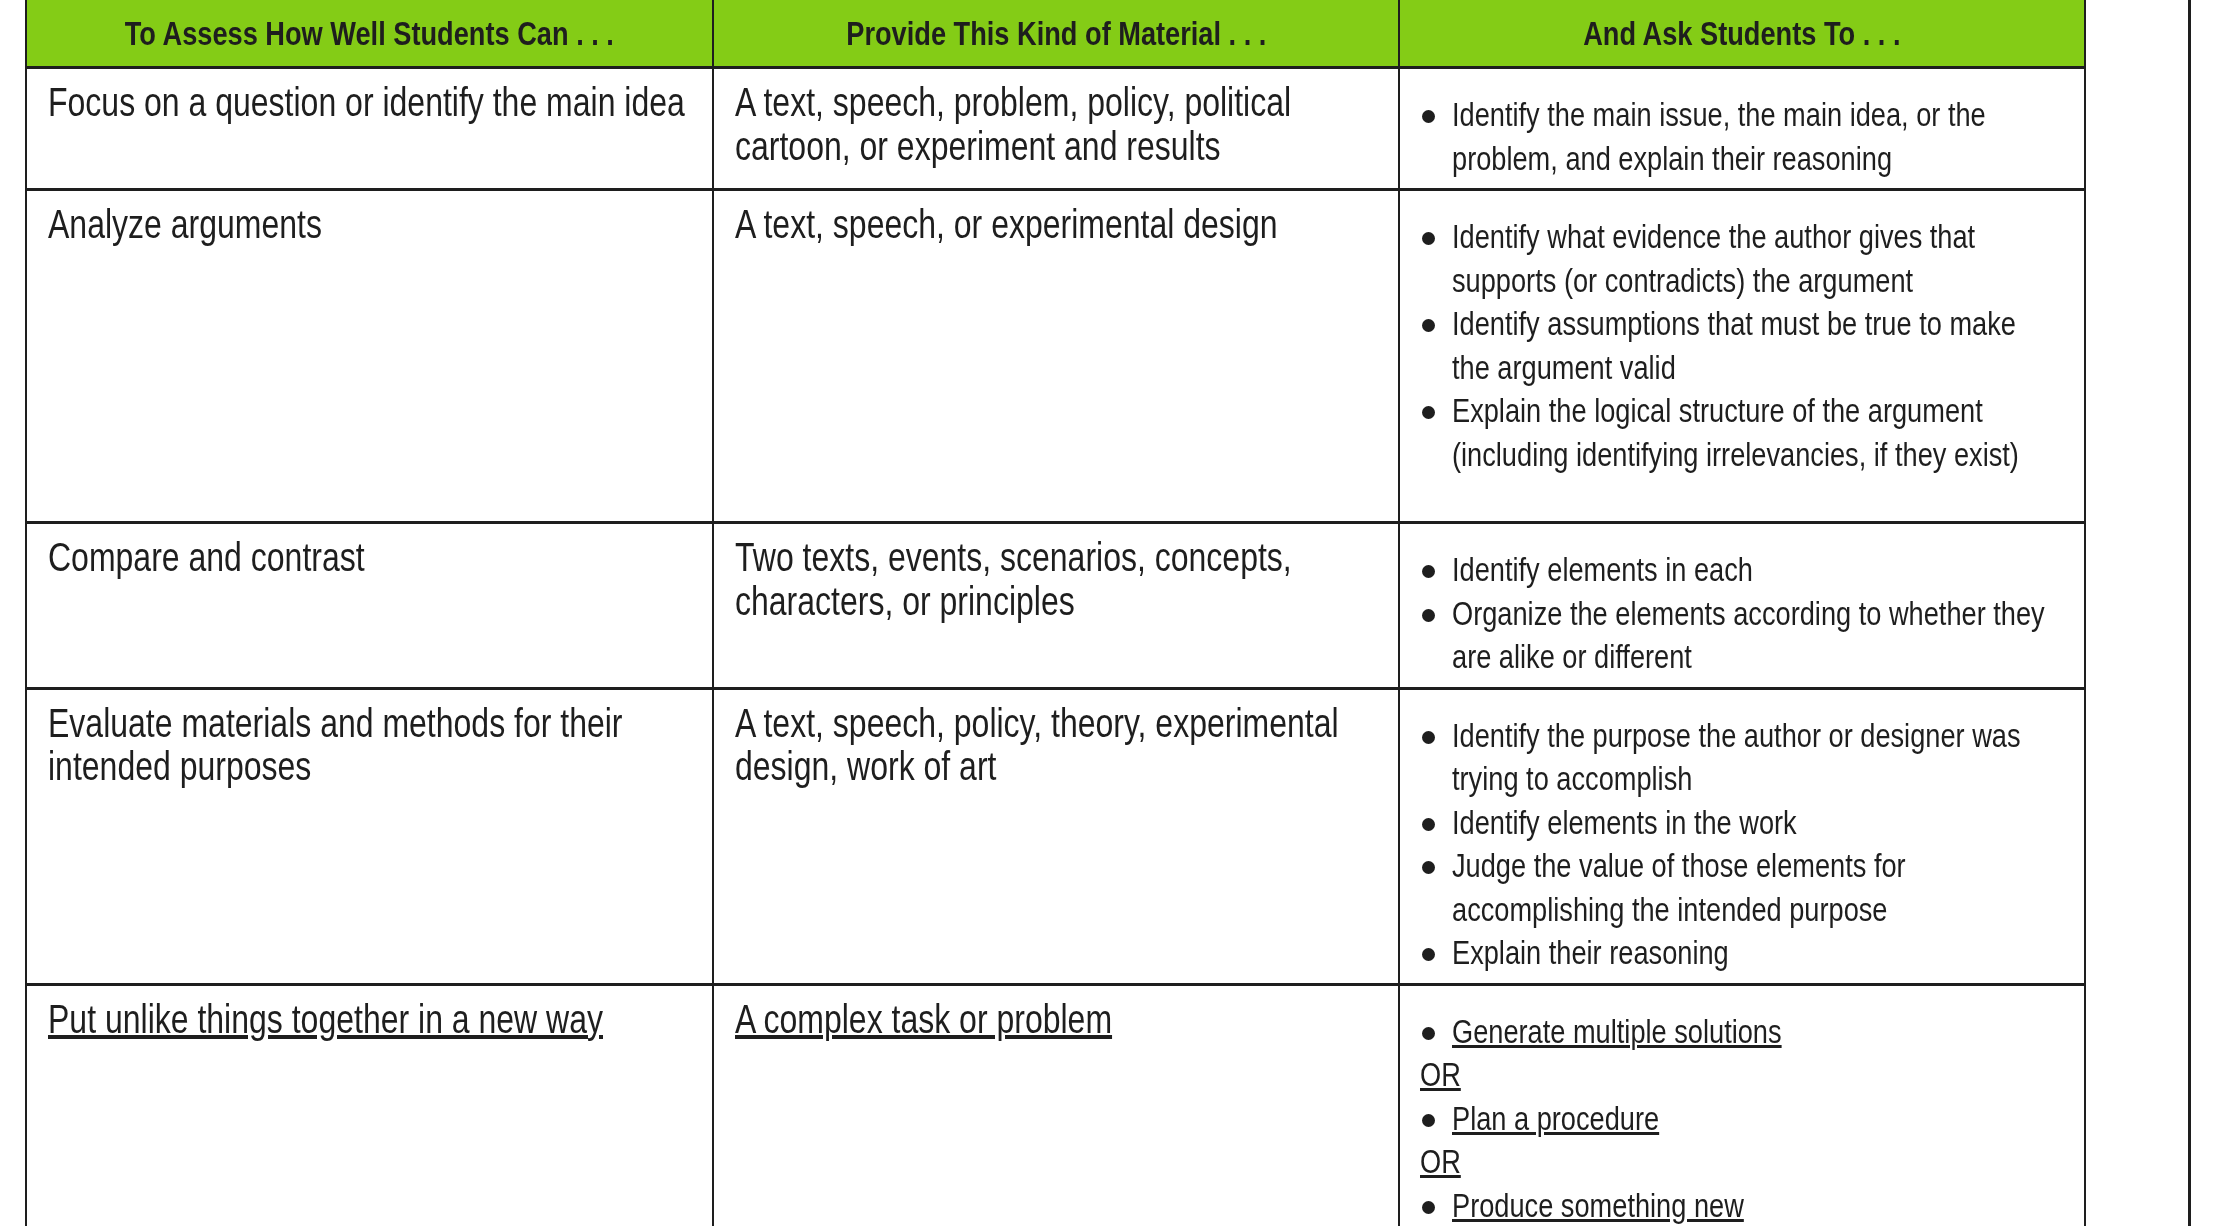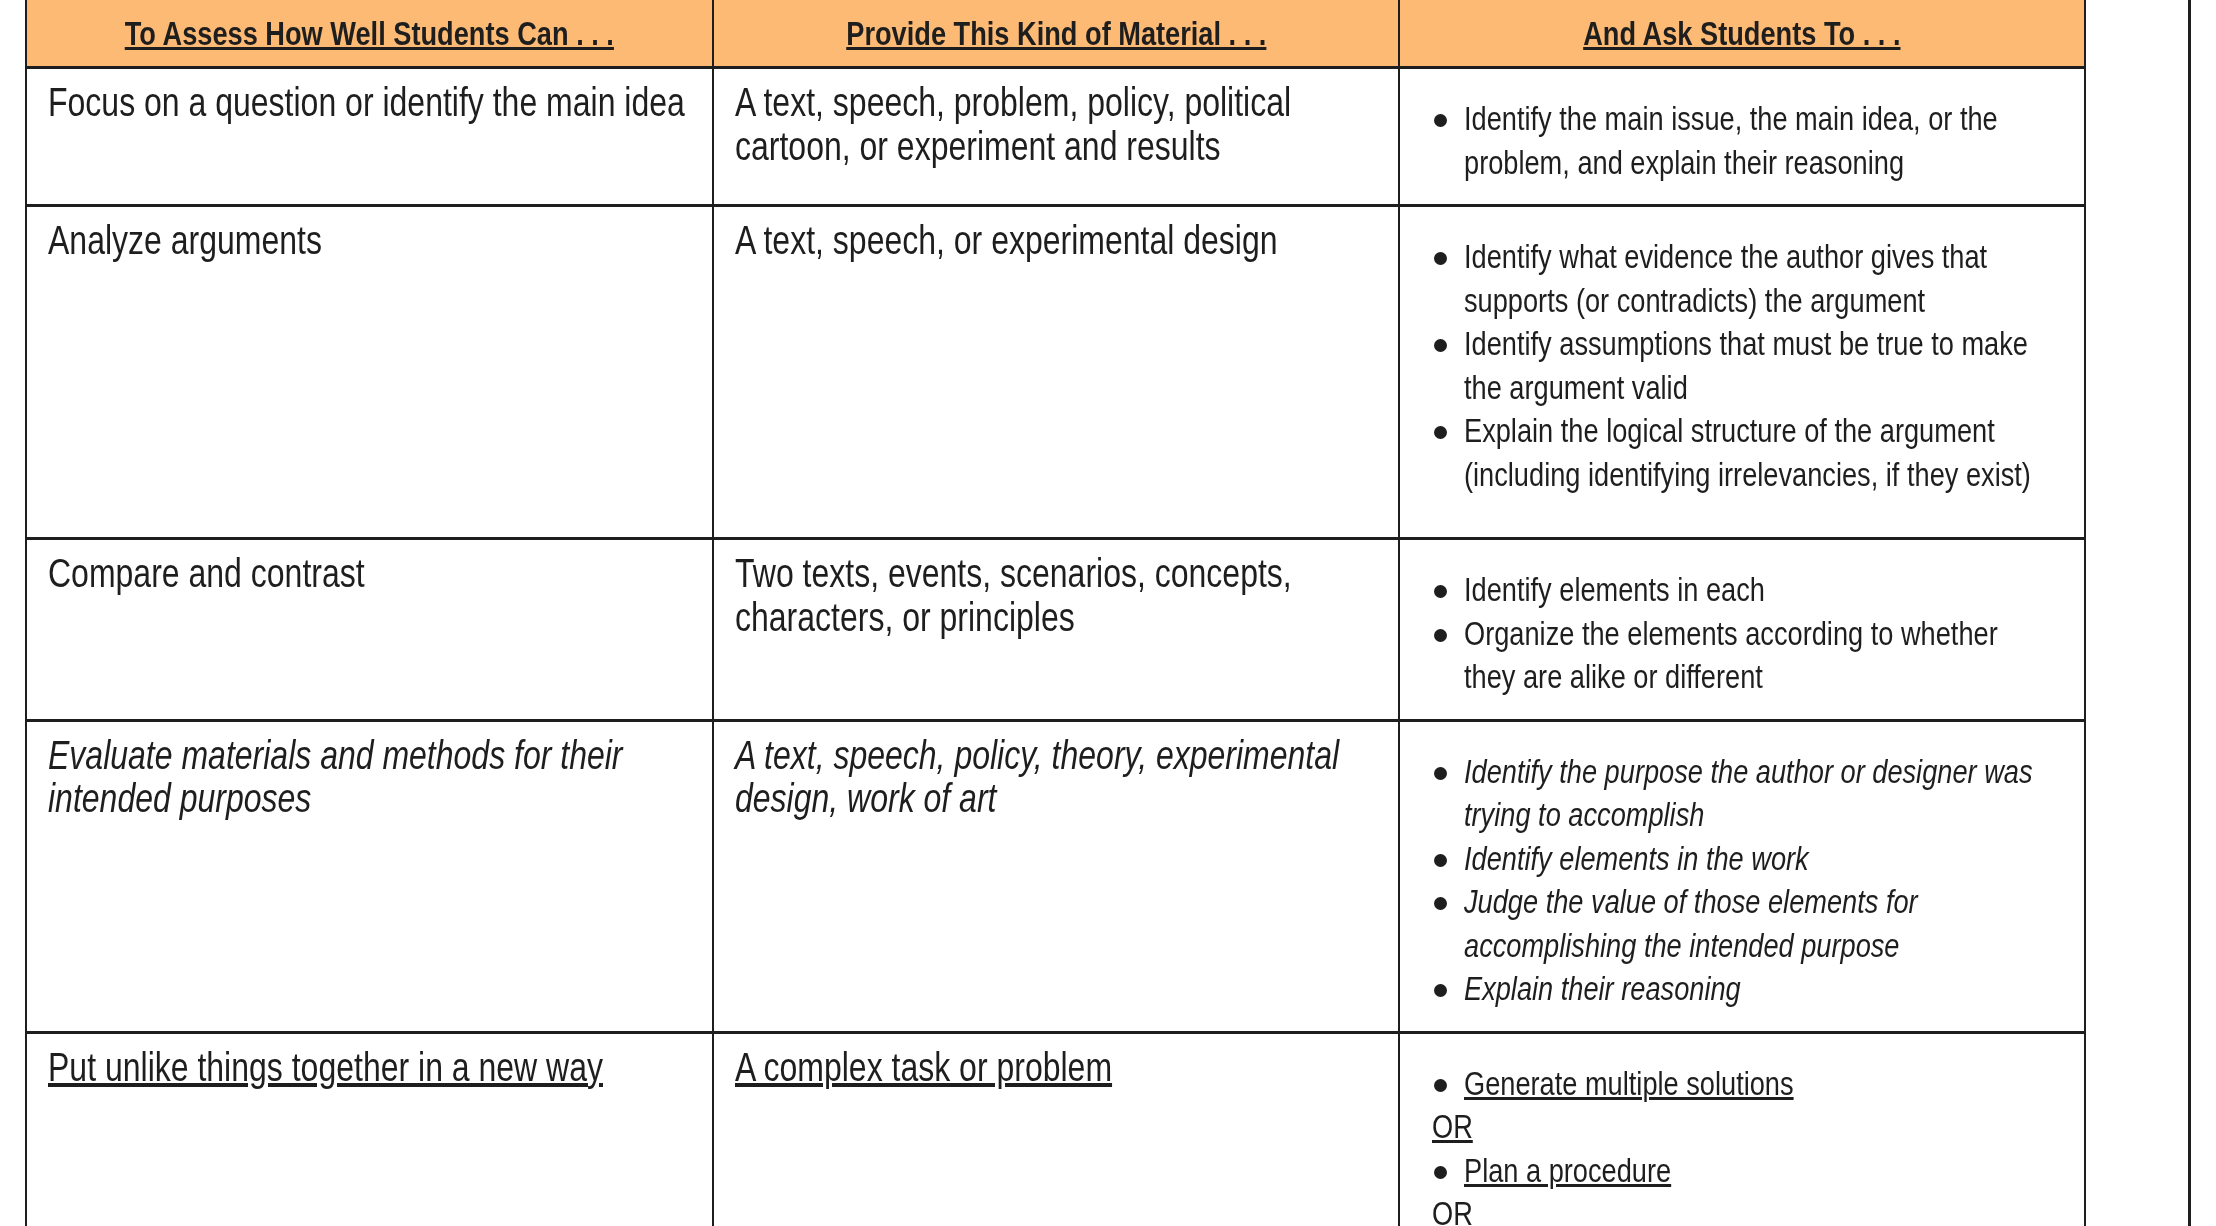--- a/index.html
+++ b/index.html
@@ -28,25 +28,24 @@
       border-collapse: collapse;
       table-layout: fixed;
     }
     .grid-table td, .grid-table th {
       border: 2px solid #1e1e1e;
       vertical-align: top;
       padding: 0;
       overflow: hidden;
     }
     .grid-table th {
-      background: #fdba74;
+      background: #84cc16;
       height: 66px;
       vertical-align: middle;
       border-bottom-width: 3px;
-      text-decoration: underline;
     }
     .grid-table tr.row td { border-bottom-width: 3px; }
     .col1 { width: 686px; }
     .col2 { width: 686px; }
     .col3 { width: 685px; }
 
     
     .cond {
       display: block;
       transform-origin: 0 0;
@@ -67,22 +66,22 @@
     .cell-text {
       font-size: 40px;
       line-height: 43.5px;
       padding: 12px 0 0 21px;
     }
     .cell-inner {
       width: 640px;
     }
     .bullets {
       list-style: none;
-      margin: 12px;
-      padding: 16px 0 8px 0;
+      margin: 0;
+      padding: 24px 0 8px 0;
     }
     .bullets li {
       position: relative;
       padding-left: 52px;
       font-size: 34px;
       line-height: 43.5px;
     }
     .bullets li .dot {
       position: absolute;
       left: 22px;
@@ -95,21 +94,21 @@
     .bullets li.or-sep {
       padding-left: 20px;
     }
     .bullet-wrap {
       width: 660px;
     }
 
     .r1 { height: 112px; }
     .r2 { height: 333px; }
     .r3 { height: 157px; }
-    .r4 { height: 288px; font-style: italic; }
+    .r4 { height: 288px; }
     .r5 { height: 247px; text-decoration: underline; }
 
     .side-rule {
       position: absolute;
       left: 2188px;
       top: 0;
       width: 3px;
       height: 1226px;
       background: #1e1e1e;
     }

